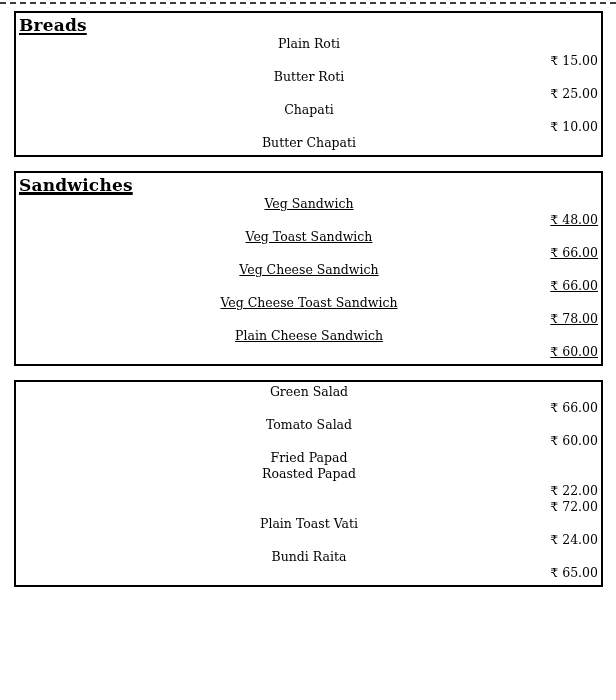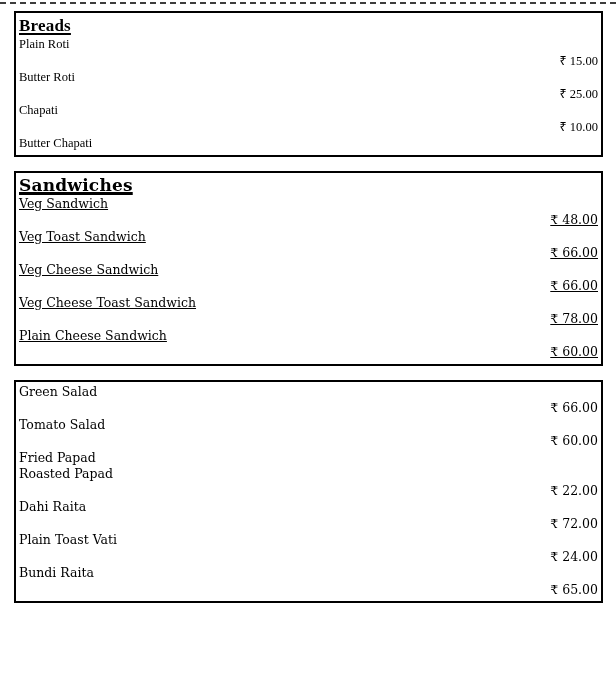--- a/index.html
+++ b/index.html
@@ -39,39 +39,39 @@
     text-decoration-thickness: 2px;
     text-underline-offset: 2px;
     line-height: 21px;
     padding-left: 1px;
     letter-spacing: 0.2px;
   }
   .menu-item { width: 100%; }
   .item-name {
     font-size: 12.5px;
     line-height: 16.5px;
-    text-align: left;
+    text-align: center;
     padding-left: 1px;
     white-space: nowrap;
   }
   .item-price {
     font-size: 12.5px;
     line-height: 16.5px;
     text-align: right;
     padding-right: 1px;
     white-space: nowrap;
   }
 </style>
 </head>
 <body style="background: rgb(255, 255, 255); color: rgb(0, 0, 0);">
 
 <div class="page">
   <div class="top-divider" style="border-top-color: rgb(61, 61, 61);"></div>
   <main class="sections" id="sections">
-  <section class="menu-section" style="border-color: rgb(0, 0, 0); font-family: Liberation Serif, serif;">
+  <section class="menu-section" style="border-color: rgb(0, 0, 0);">
     <h2 class="section-title">Breads</h2>
     <div class="items">
   <div class="menu-item">
     <div class="item-name">Plain Roti</div>
     <div class="item-price">₹ 15.00</div>
   </div>
 
   <div class="menu-item">
     <div class="item-name">Butter Roti</div>
     <div class="item-price">₹ 25.00</div>
@@ -134,21 +134,20 @@
   <div class="menu-item">
     <div class="item-name">Fried Papad</div>
   </div>
 
   <div class="menu-item">
     <div class="item-name">Roasted Papad</div>
     <div class="item-price">₹ 22.00</div>
   </div>
 
   <div class="menu-item">
-    <div class="item-name">Dahi Raita</div>
     <div class="item-price">₹ 72.00</div>
   </div>
 
   <div class="menu-item">
     <div class="item-name">Plain Toast Vati</div>
     <div class="item-price">₹ 24.00</div>
   </div>
 
   <div class="menu-item">
     <div class="item-name">Bundi Raita</div>

